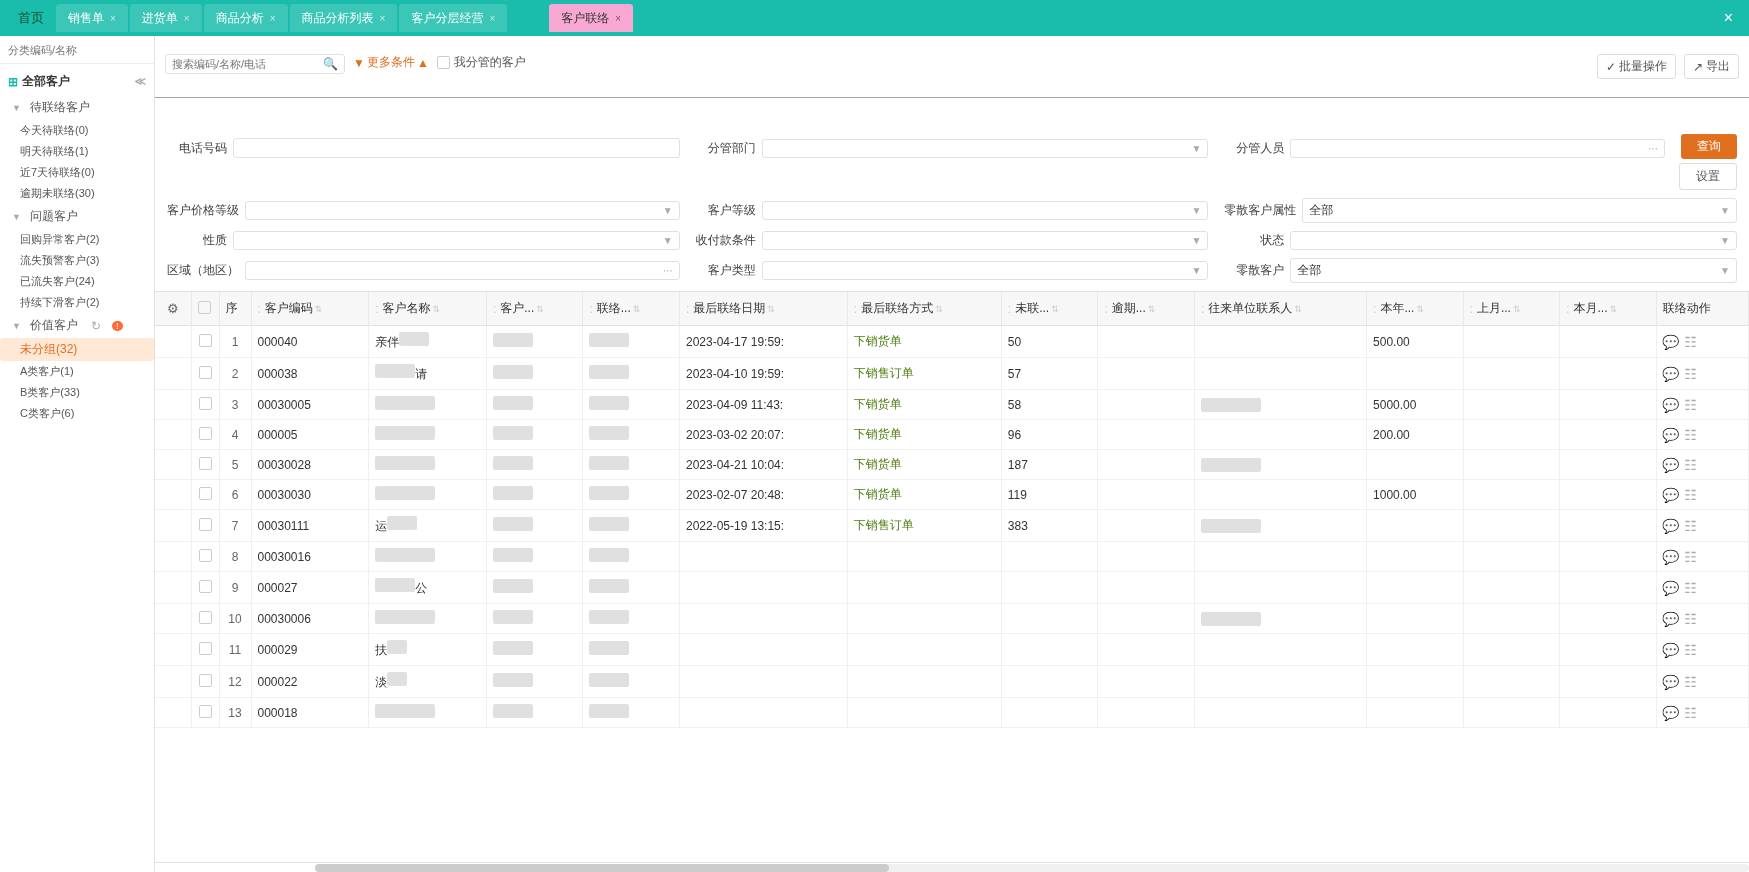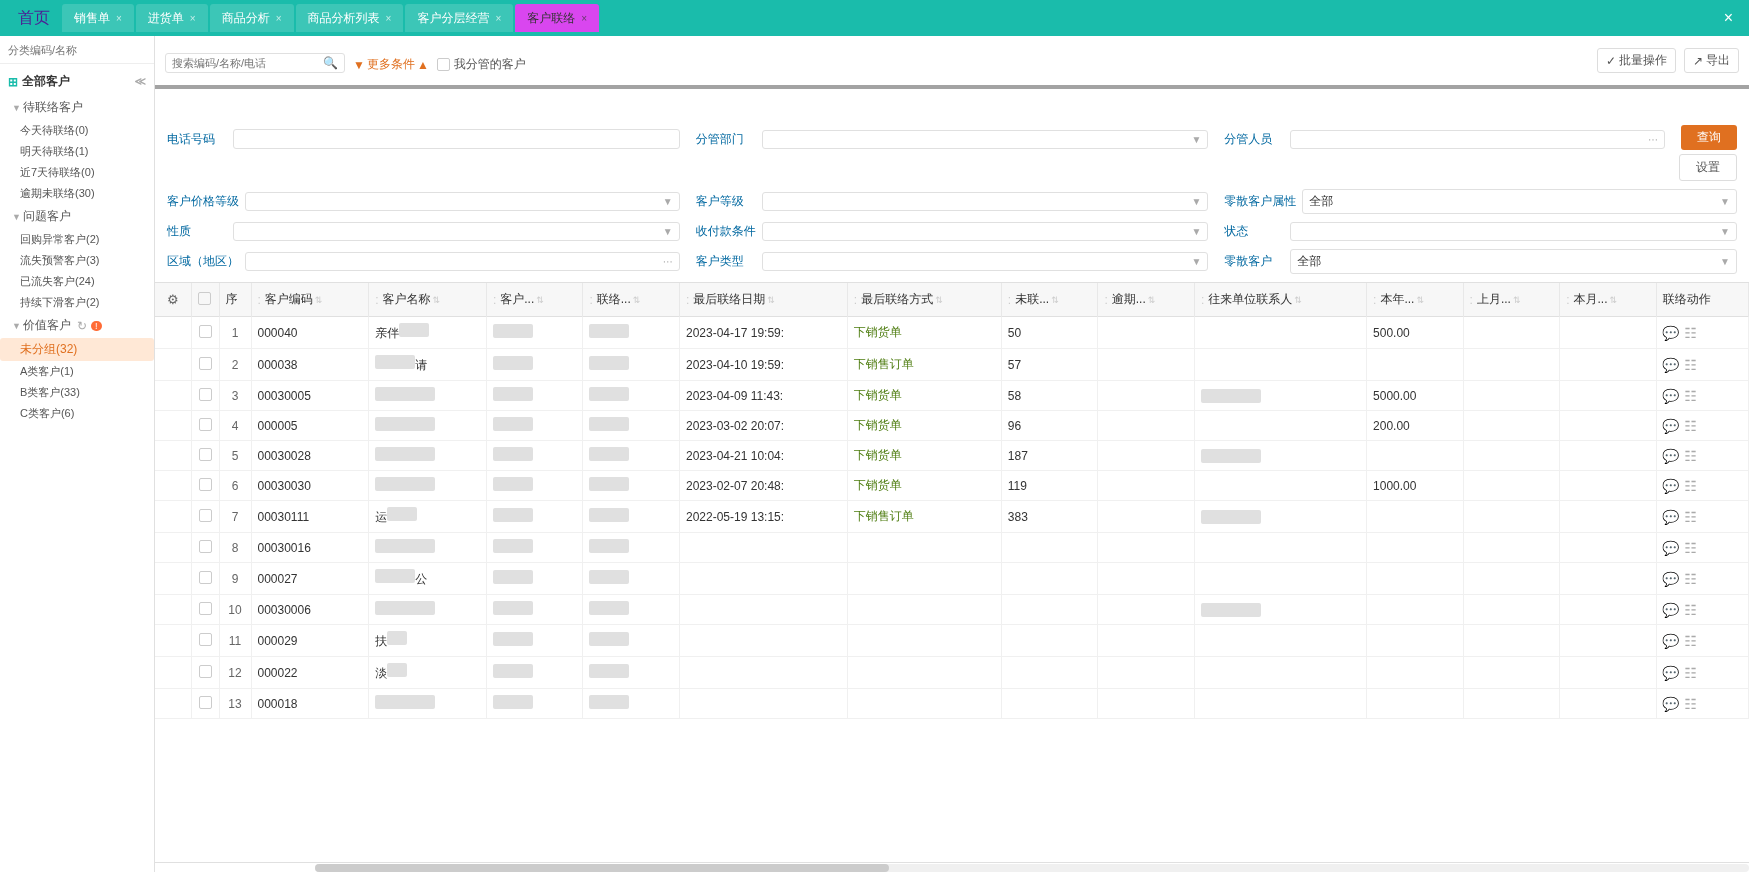--- a/index.html
+++ b/index.html
@@ -20,33 +20,34 @@
       padding: 0 12px;
       height: 28px;
       background: rgba(255,255,255,0.15);
       color: #fff;
       cursor: pointer;
       border-radius: 3px 3px 0 0;
       white-space: nowrap;
       gap: 4px;
     }
     .nav-tab.active {
-      background: #d946ef;
+      background: #f9a8d4;
       color: #333;
+      margin-left: 40px;
     }
     .nav-tab .close-x {
       font-size: 10px;
       opacity: 0.7;
       margin-left: 2px;
     }
     .nav-home {
-      color: #4c1d95;
+      color: #14532d;
       padding: 0 10px;
       cursor: pointer;
-      font-size: 16px;
+      font-size: 13px;
     }
     .nav-spacer { flex: 1; }
     .nav-close-btn {
       color: #fff;
       cursor: pointer;
       font-size: 16px;
       padding: 0 8px;
     }
 
     
@@ -103,21 +104,21 @@
       color: #aaa;
       font-size: 11px;
     }
     .sidebar-group-label {
       display: flex;
       align-items: center;
       padding: 4px 8px 4px 12px;
       color: #555;
       font-size: 11px;
       cursor: pointer;
-      gap: 2px;
+      gap: 9px;
       text-align: center;
     }
     .sidebar-group-label.active {
       background: #ffe8d6;
       color: #e07020;
       border-radius: 3px;
     }
     .sidebar-item {
       padding: 3px 8px 3px 20px;
       color: #555;
@@ -141,24 +142,24 @@
     .content-area {
       flex: 1;
       display: flex;
       flex-direction: column;
       overflow: hidden;
     }
 
     
     .filter-bar {
       background: #fff;
-      border-bottom: 4px solid #a3a3a3;
-      padding: 12px 10px;
-      display: flex;
-      align-items: flex-end;
+      border-bottom: 1px solid #a3a3a3;
+      padding: 18px 10px;
+      display: flex;
+      align-items: flex-start;
       gap: 8px;
     }
     .filter-search-box {
       display: flex;
       align-items: center;
       border: 1px solid #e0e0e0;
       border-radius: 3px;
       padding: 2px 6px;
       gap: 4px;
       width: 180px;
@@ -217,23 +218,24 @@
       display: grid;
       grid-template-columns: repeat(3, 1fr);
       gap: 8px 16px;
     }
     .filter-row {
       display: flex;
       align-items: center;
       gap: 6px;
     }
     .filter-label {
-      color: #0369a1;
+      color: #404040;
       white-space: nowrap;
       min-width: 60px;
+      text-align: right;
     }
     .filter-input {
       flex: 1;
       border: 1px solid #e0e0e0;
       border-radius: 3px;
       padding: 3px 6px;
       font-size: 11px;
       color: #333;
       outline: none;
     }

